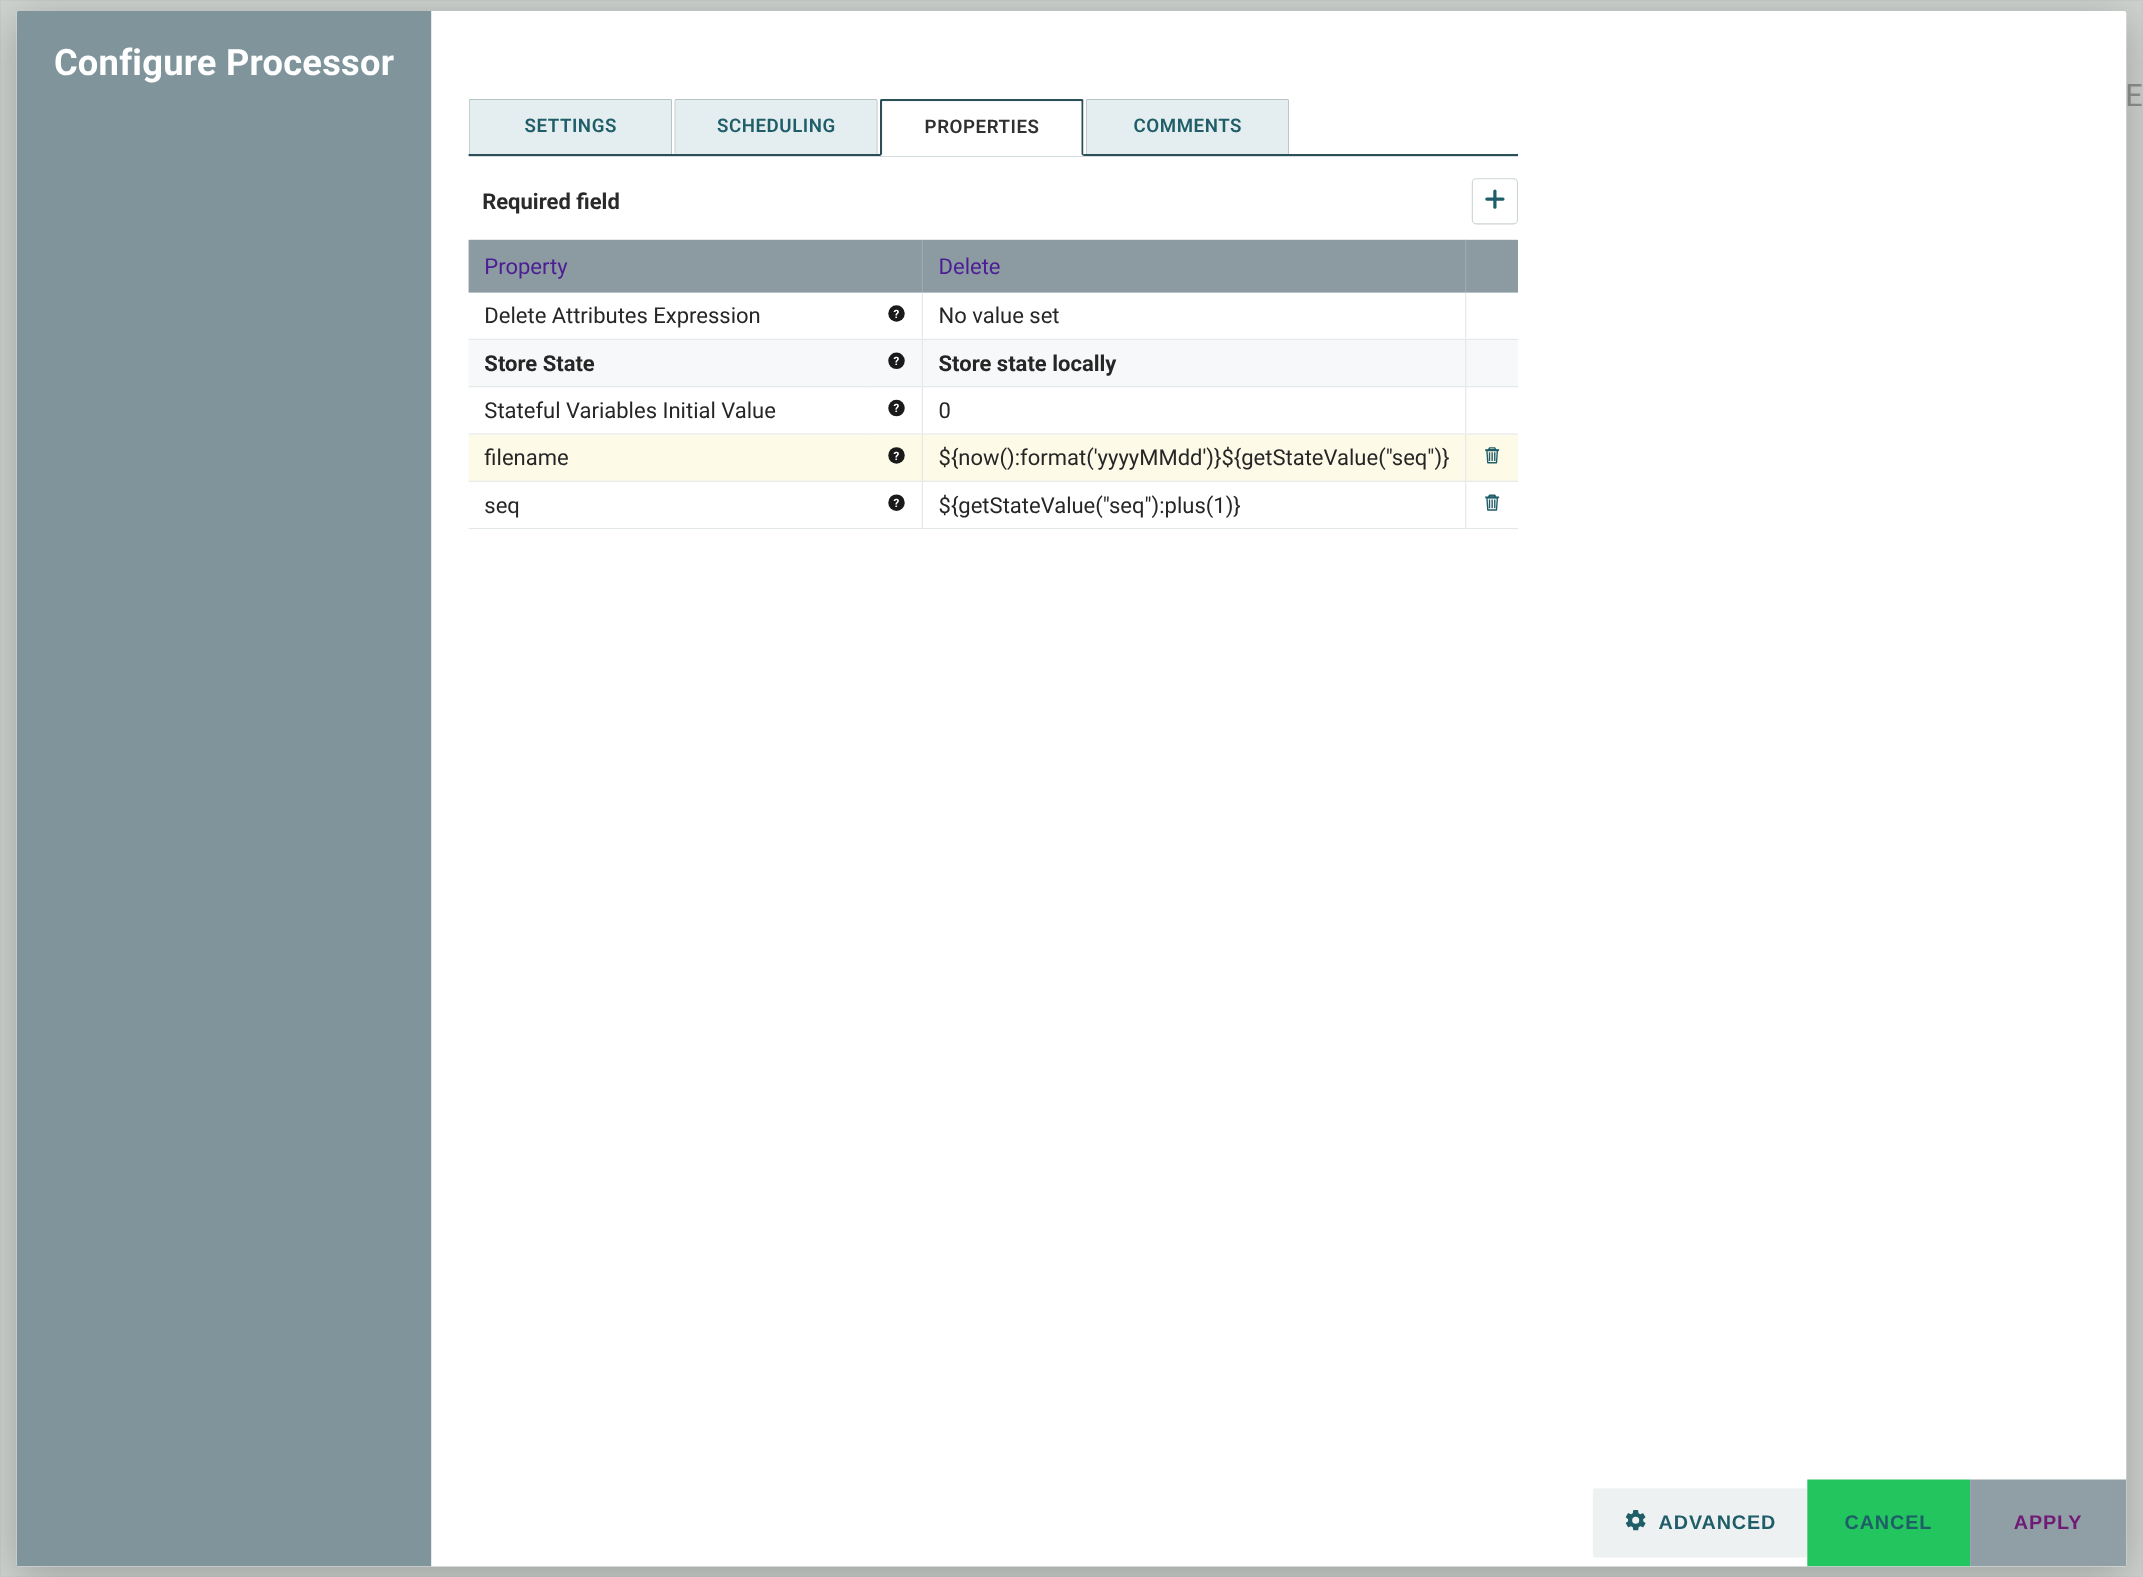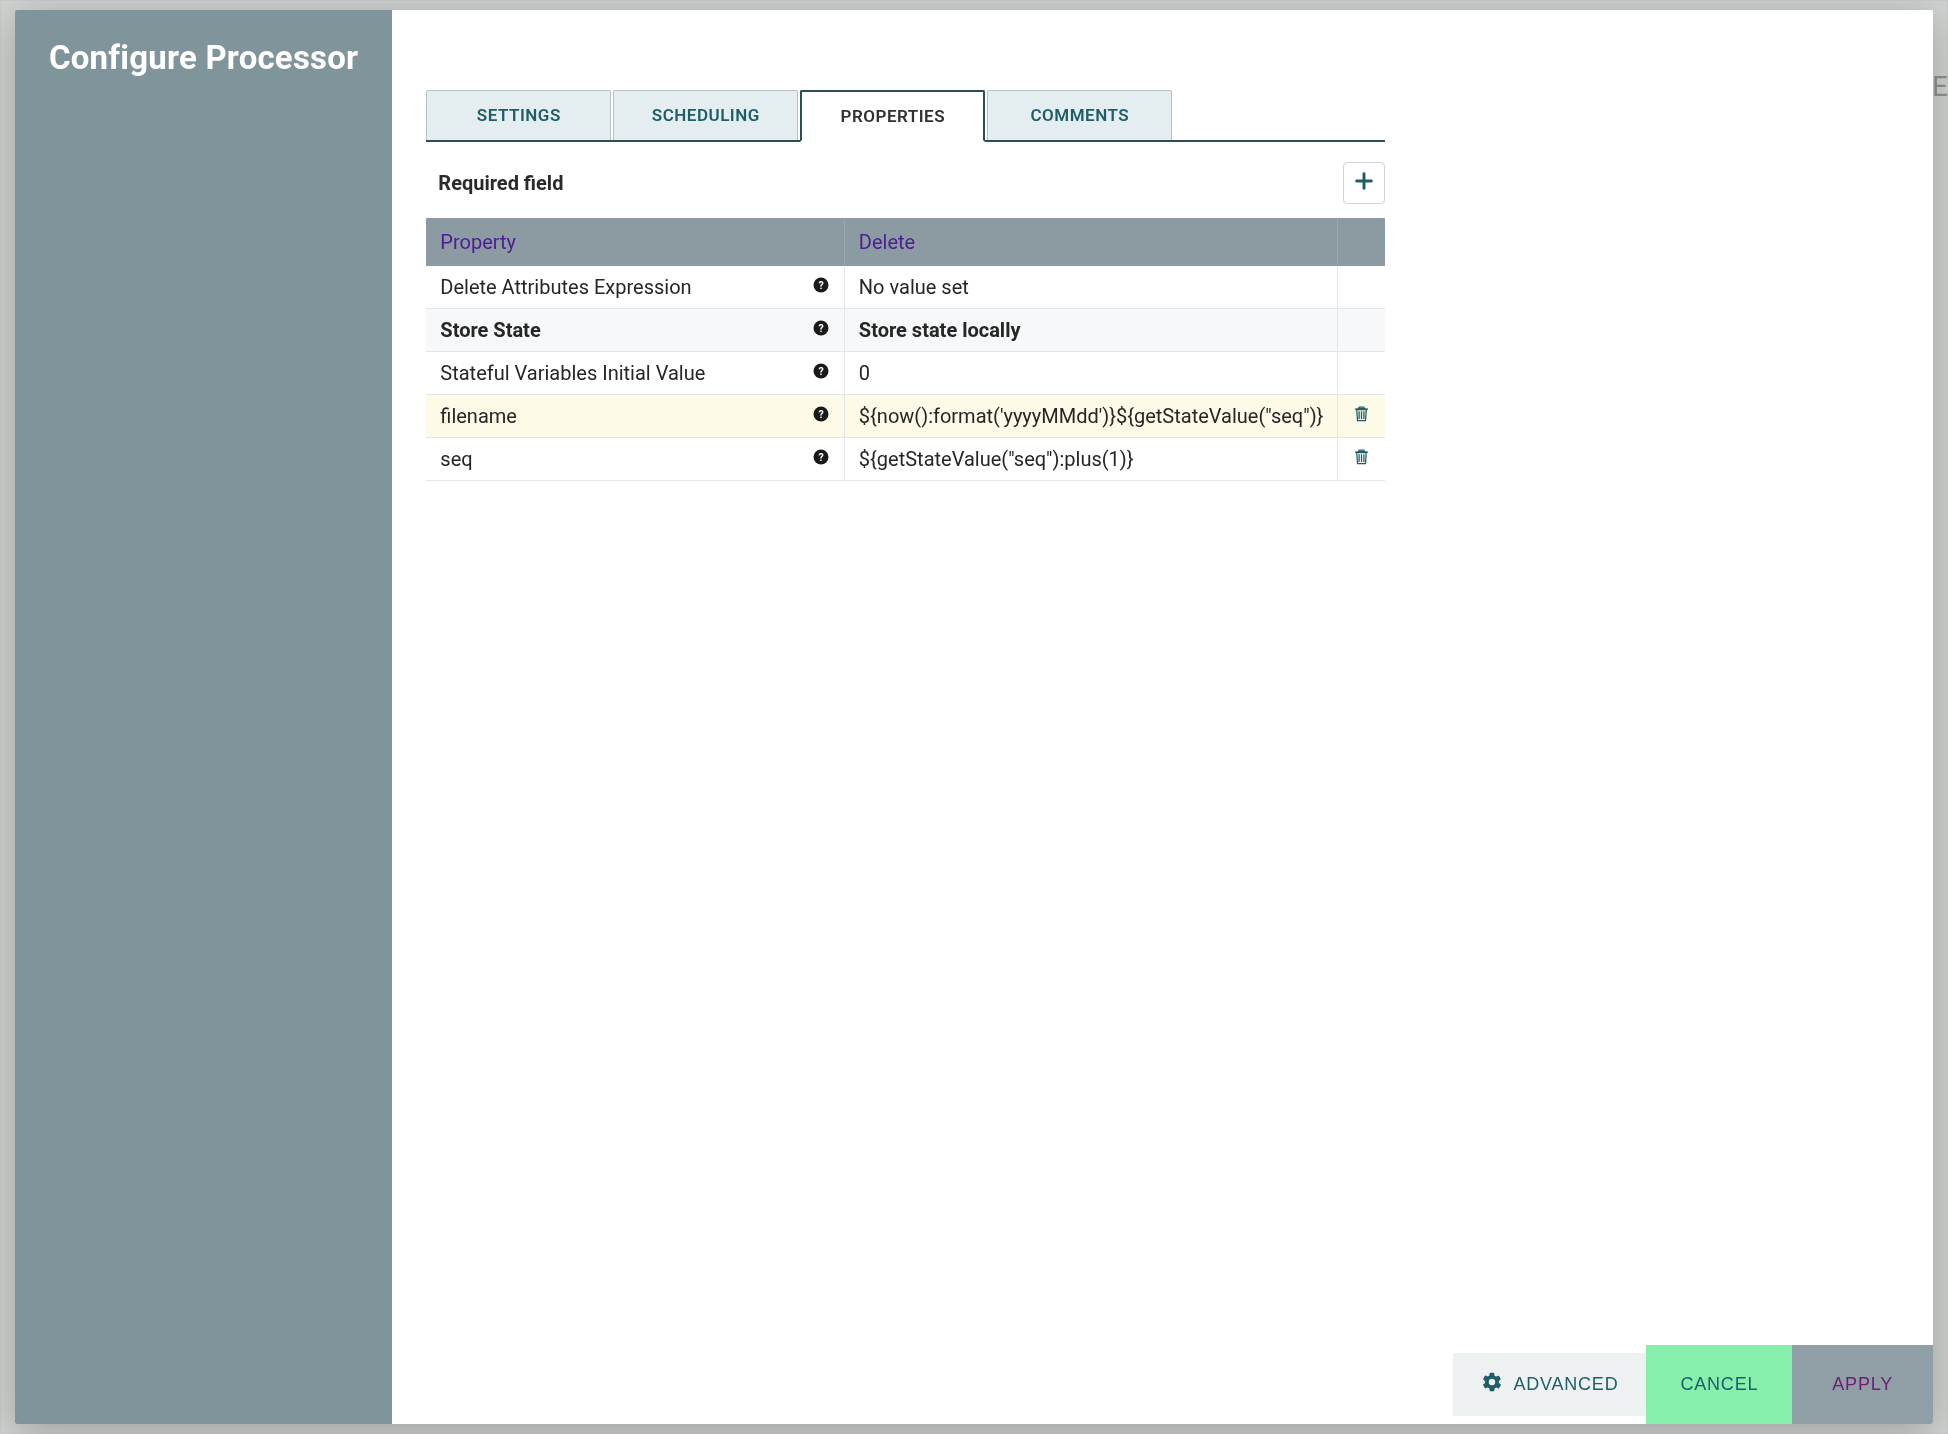--- a/index.html
+++ b/index.html
@@ -135,31 +135,31 @@
     align-items: stretch;
     padding: 0 0 0 34px;
     margin-top: auto;
   }
   .btn {
     display: flex;
     align-items: center;
     gap: 10px;
     padding: 18px 28px;
     font-size: 18px;
-    font-weight: 400;
+    font-weight: 700;
     letter-spacing: 0.8px;
     cursor: pointer;
     border: none;
     background: #eef1f2;
     color: #1f5e68;
     text-align: right;
   }
   .btn.advanced { border-radius: 2px; margin-bottom: 8px; margin-top: 8px; }
   .footer-right { display: flex; }
-  .btn.cancel { background: #86efac; color: #1f5e68; padding: 18px 34px; }
+  .btn.cancel { background: #22c55e; color: #1f5e68; padding: 18px 34px; }
   .btn.apply  { background: #8f9fa5; color: #701a75; padding: 18px 40px; }
   .gear-icon svg { width: 22px; height: 22px; }
   
   .bg-letters {
     position: absolute;
     right: 0;
     top: 70px;
     font-size: 28px;
     color: #333;
     opacity: 0.4;

